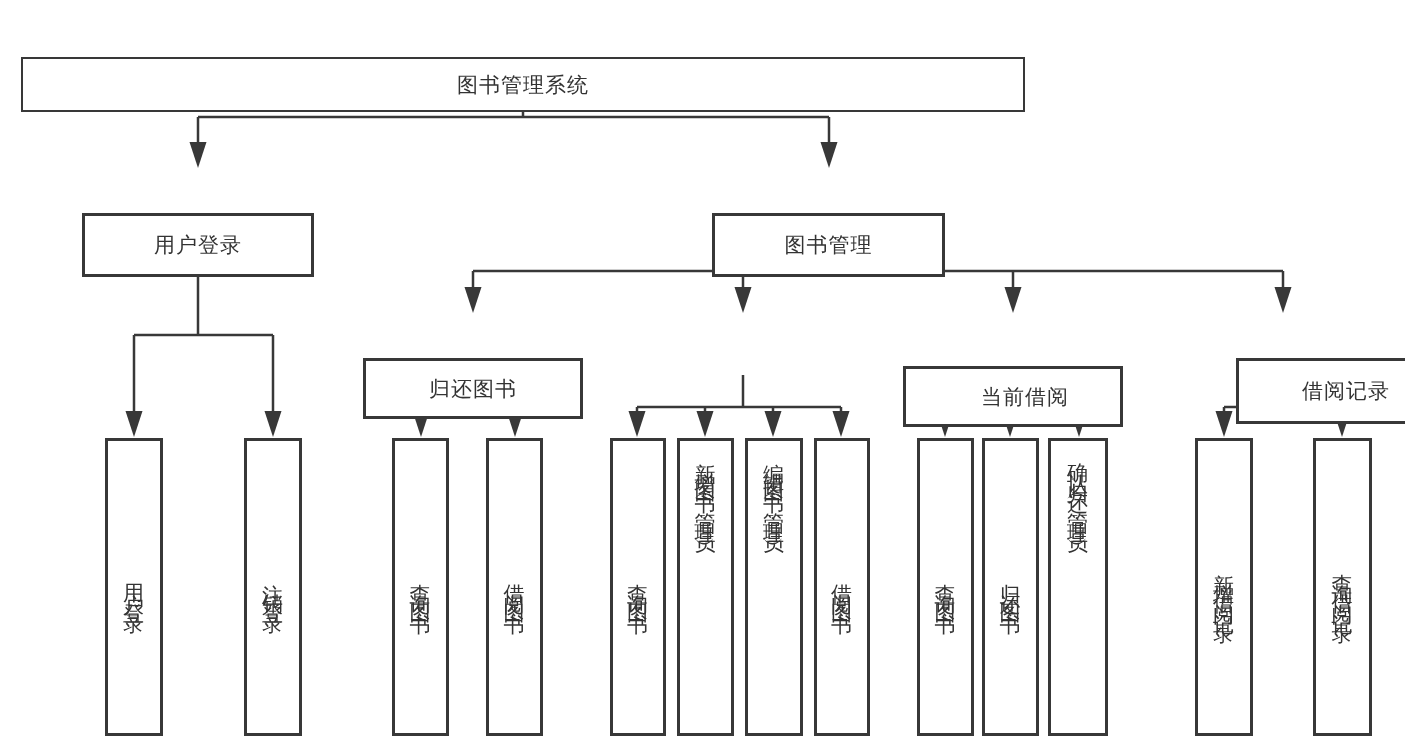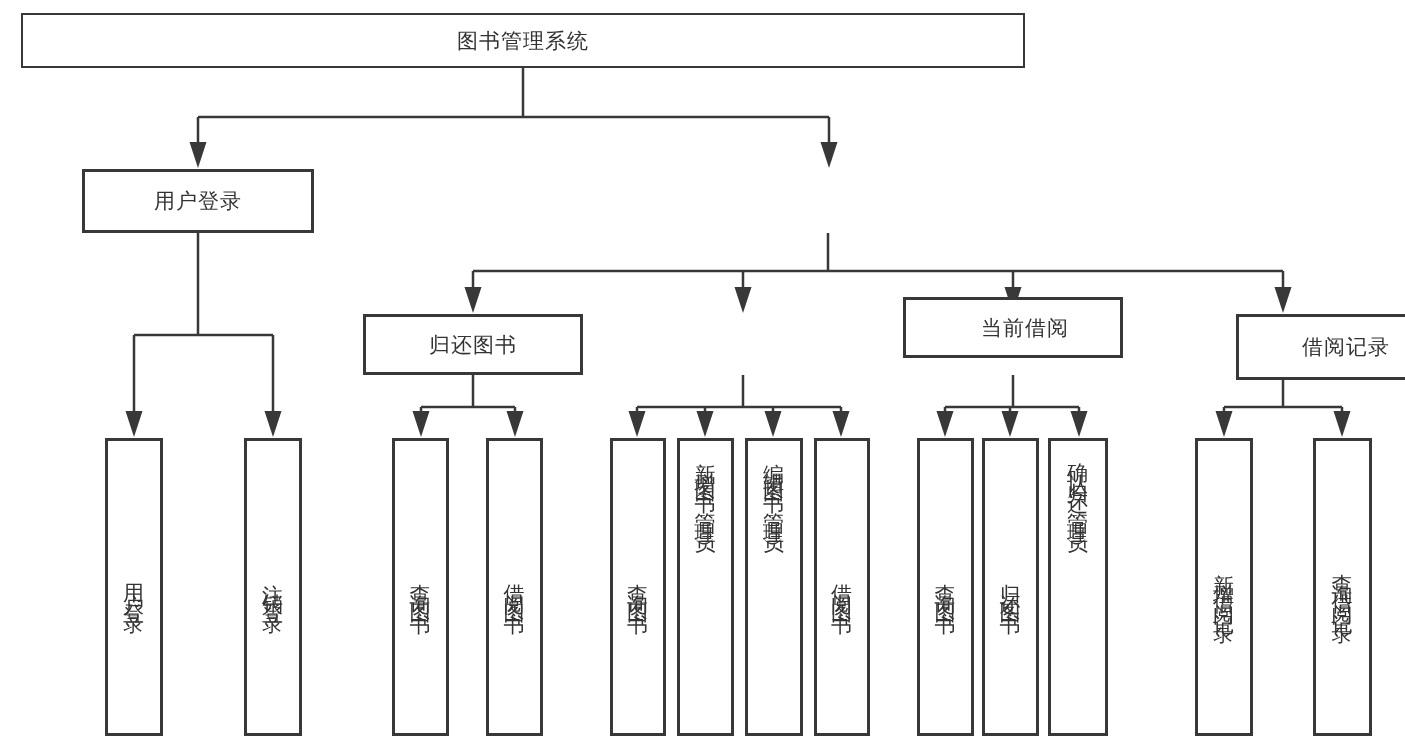--- a/index.html
+++ b/index.html
@@ -15,36 +15,36 @@
     position:absolute;
     box-sizing:border-box;
     background:#ffffff;
     border:3px solid #383838;
     color:#333333;
     display:flex;
     align-items:center;
     justify-content:center;
     z-index:1;
   }
-  .node.h{font-size:21px;letter-spacing:1px;white-space:nowrap;}
+  .node.h{font-size:21px;letter-spacing:1px;white-space:nowrap;margin-top:44px;}
   .node.v span{
     writing-mode:vertical-rl;
     text-orientation:mixed;
     font-size:21px;
     letter-spacing:10px;
     line-height:1;
   }
   .node.v.top{align-items:flex-start;}
   .node.v.top span{padding-top:5px;}
   .n-root{left:21px;top:13px;width:1004px;height:55px;border-width:2px;}
   .n-login{left:82px;top:169px;width:232px;height:64px;}
   .n-mgmt{left:712px;top:169px;width:233px;height:64px;}
   .n-rec{left:363px;top:314px;width:220px;height:61px;}
   .n-borrow{left:633px;top:314px;width:220px;height:61px;}
-  .n-current{left:903px;top:297px;width:220px;height:61px;padding-left:24px;}
+  .n-current{left:903px;top:322px;width:220px;height:61px;padding-left:24px;}
   .n-records{left:1236px;top:314px;width:220px;height:66px;}
   .n-a1{left:105px;top:438px;width:58px;height:298px;}
   .n-a2{left:244px;top:438px;width:58px;height:298px;}
   .n-b1{left:392px;top:438px;width:57px;height:298px;}
   .n-b2{left:486px;top:438px;width:57px;height:298px;}
   .n-c1{left:610px;top:438px;width:56px;height:298px;}
   .n-c2{left:677px;top:438px;width:57px;height:298px;}
   .n-c3{left:745px;top:438px;width:58px;height:298px;}
   .n-c4{left:814px;top:438px;width:56px;height:298px;}
   .n-d1{left:917px;top:438px;width:57px;height:298px;}
@@ -110,20 +110,23 @@
     </g>
   </svg>
 
   <div class="node h n-root">
     <span>图书管理系统</span>
   </div>
 
   <div class="node h n-login">
     <span>用户登录</span>
   </div>
+  <div class="node h n-mgmt">
+    <span>图书管理</span>
+  </div>
 
   <div class="node h n-rec">
     <span>归还图书</span>
   </div>
   <div class="node h n-current">
     <span>当前借阅</span>
   </div>
   <div class="node h n-records">
     <span>借阅记录</span>
   </div>

